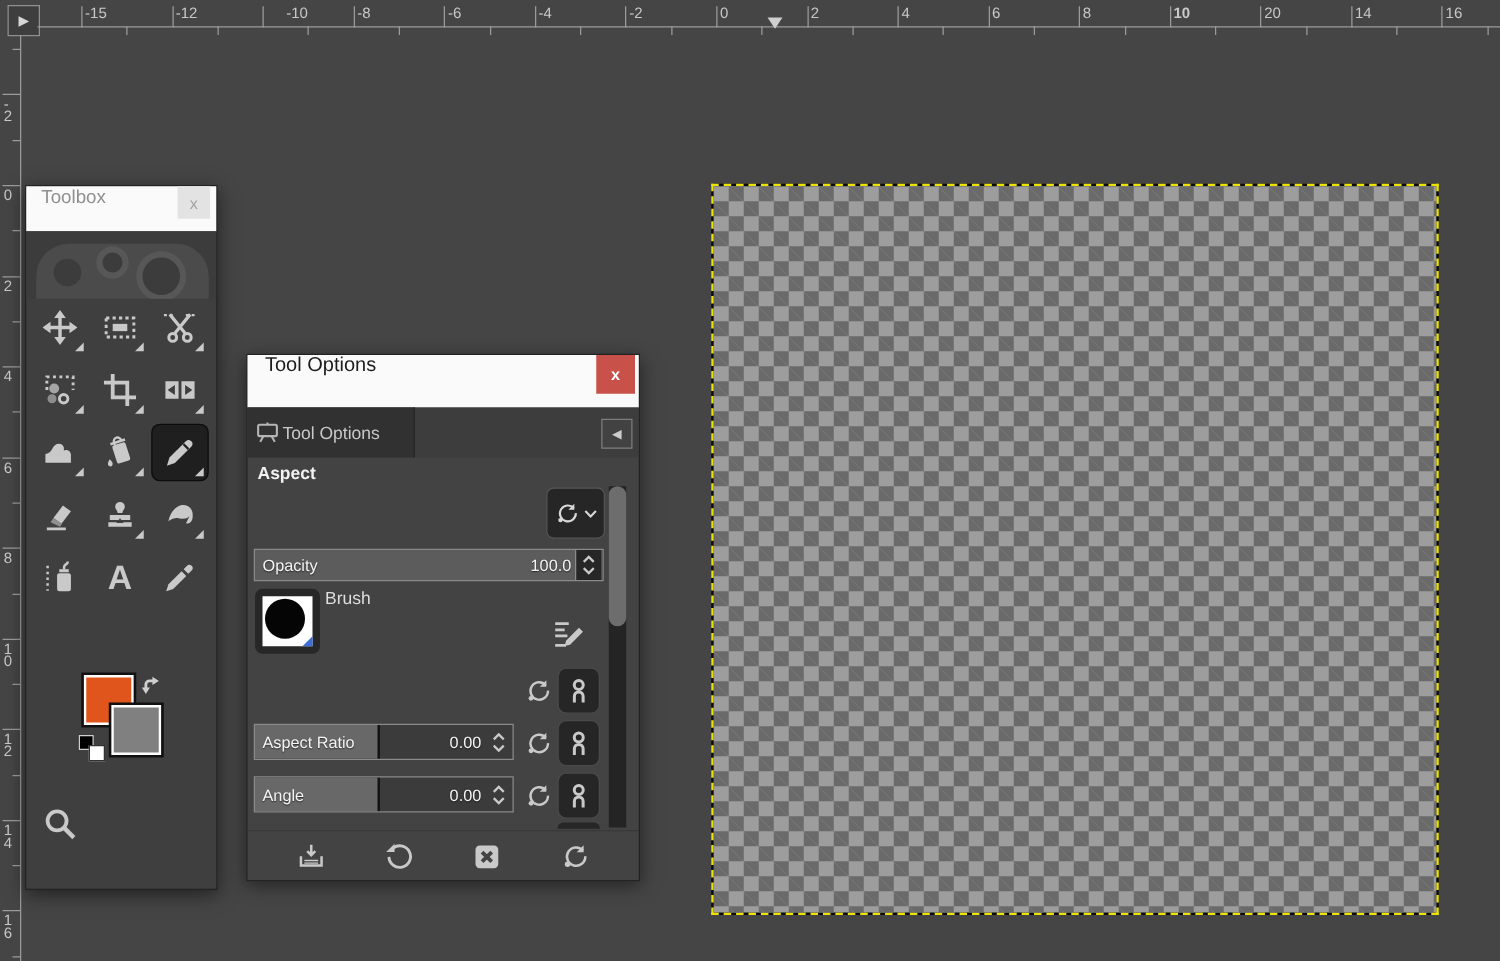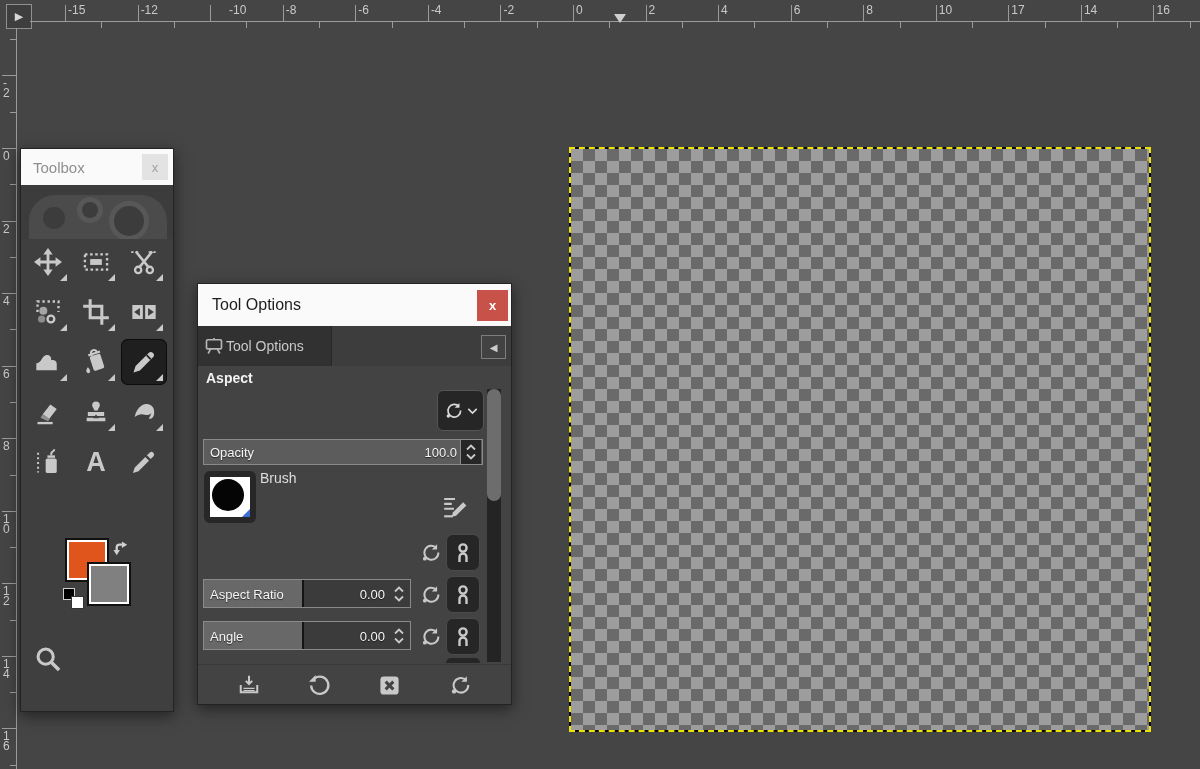--- a/index.html
+++ b/index.html
@@ -14,21 +14,21 @@
   .h-label{position:absolute;top:3px;font-size:12px;color:#c9c9c9;}
   .v-tick{position:absolute;height:1px;left:2px;width:14px;background:#9b9b9b;}
   .v-minor{position:absolute;height:1px;left:10px;width:6px;background:#9b9b9b;}
   .v-label{position:absolute;left:3px;font-size:12px;line-height:10px;color:#c9c9c9;white-space:pre;}
   #ruler-marker{position:absolute;top:14px;width:0;height:0;
     border-left:6px solid transparent;border-right:6px solid transparent;border-top:9px solid #cfcfcf;}
   #corner-menu-btn{left:6px;top:4px;width:24px;height:23px;background:#3e3e3e;border:1px solid #909090;
     color:#d6d6d6;font-size:11px;display:flex;align-items:center;justify-content:center;}
   
   .float-win{position:absolute;border:1px solid #232323;box-shadow:0 4px 14px rgba(0,0,0,.5);}
-  .titlebar{position:absolute;left:0;top:0;right:0;background:#fafafa;display:flex;align-items:center;}
+  .titlebar{position:absolute;left:0;top:0;right:0;background:#fafafa;display:flex;align-items:flex-start;}
   
   #toolbox{left:20px;top:148px;width:152px;height:562px;background:#3f3f3f;}
   #toolbox .titlebar{height:36px;}
   #toolbox .tb-title{color:#8f8f8f;font-size:15px;padding-left:12px;flex:1;}
   #tb-close{width:26px;height:26px;margin-right:5px;background:#e3e3e3;color:#a2a2a2;font-size:13px;
     display:flex;align-items:center;justify-content:center;}
   #wilber{left:0;top:36px;width:152px;height:54px;background:#3c3c3c;overflow:hidden;}
   #wilber .blob{position:absolute;left:8px;top:10px;width:138px;height:64px;background:#4b4b4b;border-radius:26px 26px 10px 10px;}
   #wilber .e1{position:absolute;left:22px;top:22px;width:22px;height:22px;border-radius:50%;background:#3c3c3c;}
   #wilber .e2{position:absolute;left:56px;top:12px;width:16px;height:16px;border-radius:50%;background:#3c3c3c;border:5px solid #575757;}
@@ -120,23 +120,23 @@
     <div class="h-label" style="left: 576px;">0</div>
     <div class="h-tick" style="left: 645.56px;"></div>
     <div class="h-label" style="left: 648.56px;">2</div>
     <div class="h-tick" style="left: 718.12px;"></div>
     <div class="h-label" style="left: 721.12px;">4</div>
     <div class="h-tick" style="left: 790.68px;"></div>
     <div class="h-label" style="left: 793.68px;">6</div>
     <div class="h-tick" style="left: 863.24px;"></div>
     <div class="h-label" style="left: 866.24px;">8</div>
     <div class="h-tick" style="left: 935.8px;"></div>
-    <div class="h-label" style="left: 938.8px;">10</div>
+    <div class="h-label" style="left: 938.8px; font-weight: bold;">10</div>
     <div class="h-tick" style="left: 1008.36px;"></div>
-    <div class="h-label" style="left: 1011.36px;">17</div>
+    <div class="h-label" style="left: 1011.36px;">20</div>
     <div class="h-tick" style="left: 1080.92px;"></div>
     <div class="h-label" style="left: 1083.92px;">14</div>
     <div class="h-tick" style="left: 1153.48px;"></div>
     <div class="h-label" style="left: 1156.48px;">16</div>
     <div class="h-minor" style="left: 101.36px;"></div>
     <div class="h-minor" style="left: 173.92px;"></div>
     <div class="h-minor" style="left: 246.48px;"></div>
     <div class="h-minor" style="left: 319.04px;"></div>
     <div class="h-minor" style="left: 391.6px;"></div>
     <div class="h-minor" style="left: 464.16px;"></div>

